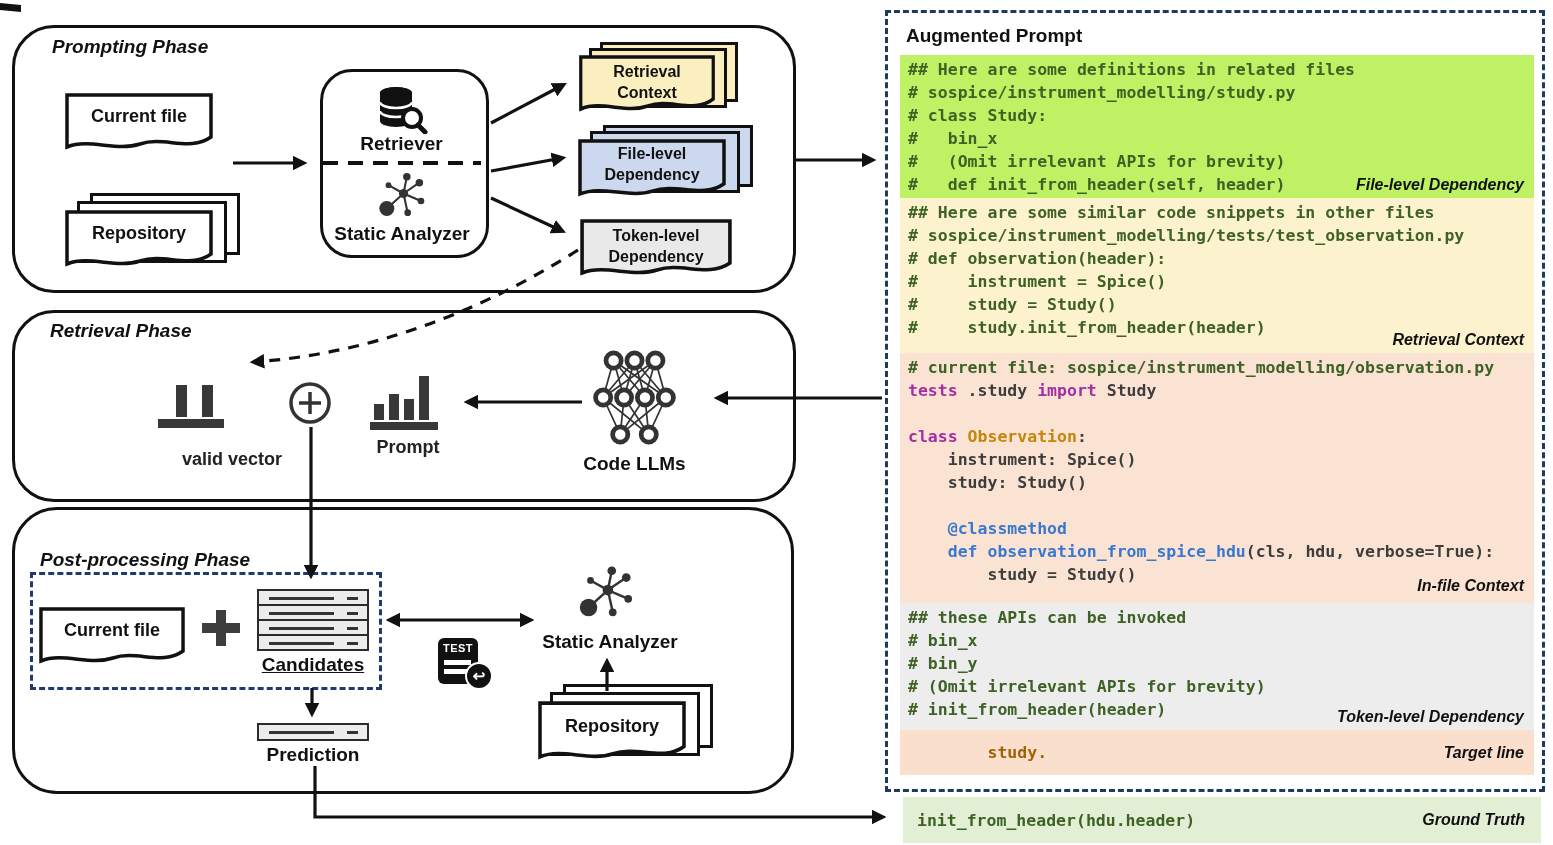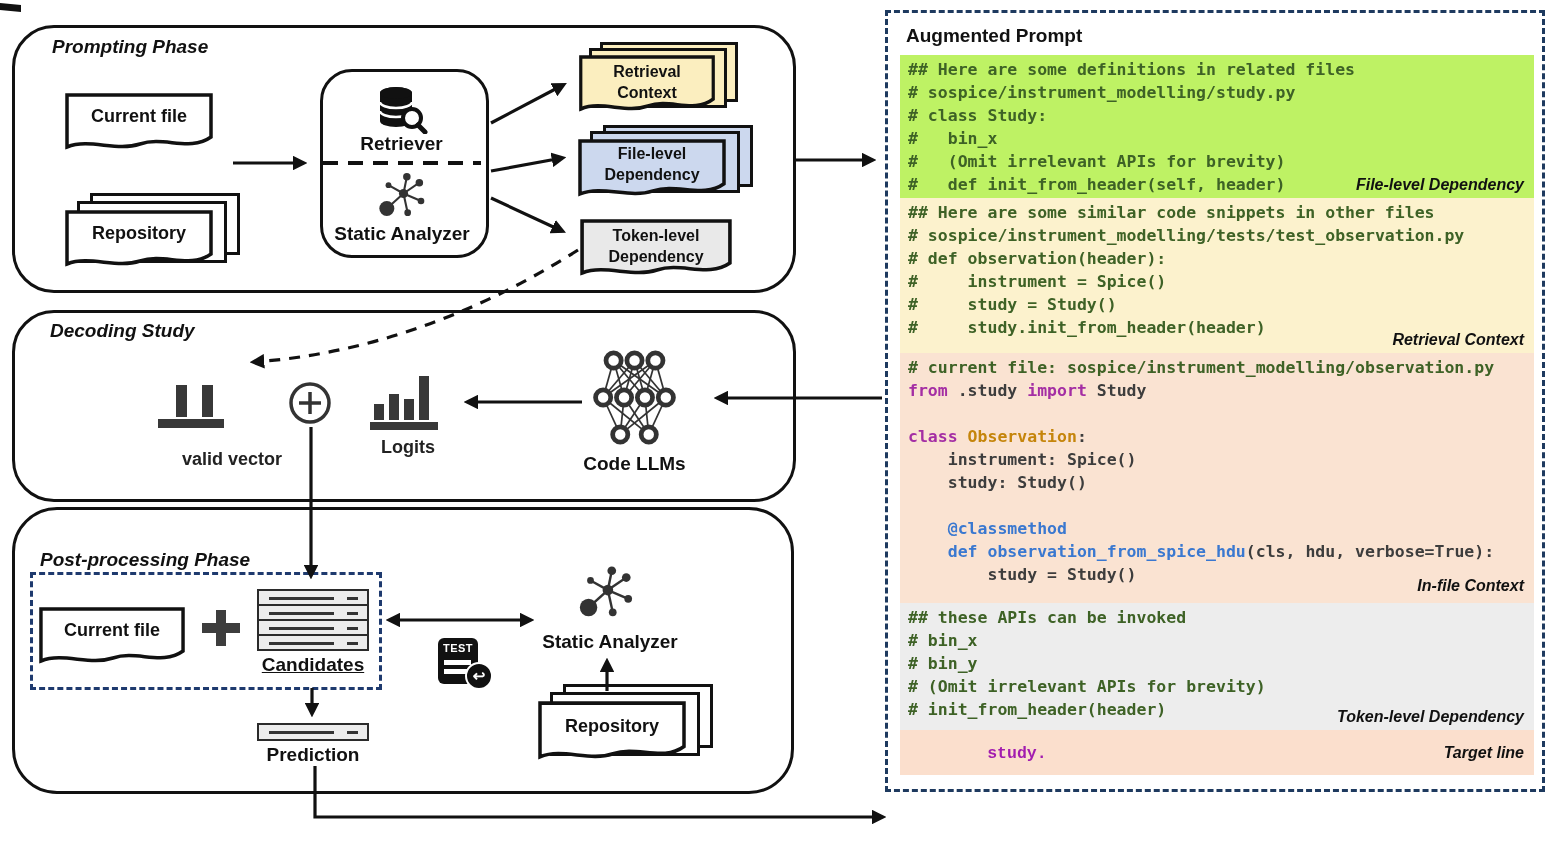--- a/index.html
+++ b/index.html
@@ -38,21 +38,21 @@
   .code-section{position:relative;width:100%;}
   .code-lines{padding:3px 0 0 8px;}
   .code-line{font-family:"DejaVu Sans Mono","Liberation Mono",monospace;font-weight:700;font-size:16.5px;
              line-height:23px;white-space:pre;}
   .sec-label{position:absolute;right:10px;bottom:4px;font-style:italic;font-weight:600;font-size:16px;color:#111;white-space:nowrap;}
   .code-section.single{display:flex;align-items:center;}
   .code-section.single .code-lines{padding-top:0;}
   .code-section.single .sec-label{bottom:auto;top:50%;transform:translateY(-50%);}
   .code-section.infile .sec-label{bottom:8px;}
   .tok-cm{color:#3e6226;} .tok-kw{color:#a42ea4;} .tok-cls{color:#c5850b;}
-  .tok-fn{color:#3a78d0;} .tok-pl{color:#3d3d3d;} .tok-gray{color:#a21caf;font-family:Liberation Mono, monospace;}
+  .tok-fn{color:#3a78d0;} .tok-pl{color:#3d3d3d;} .tok-gray{color:#a16207;}
   
   #ground-truth{position:absolute;left:903px;top:797px;width:638px;height:46px;background:#e2efd5;display:flex;align-items:center;}
   #ground-truth .code-line{padding-left:14px;}
   #ground-truth .gt-label{position:absolute;right:16px;font-style:italic;font-weight:600;font-size:16px;color:#111;}
   
   #overlay{position:absolute;left:0;top:0;z-index:50;pointer-events:none;}
 </style>
 </head>
 <body>
 
@@ -127,21 +127,21 @@
   </div>
 
   <div class="doc-wrap" style="left:579px;top:218px;width:156px;height:62px;">
     <svg class="doc-svg" width="154" height="62" viewBox="0 0 150 62" preserveAspectRatio="none">
       <path d="M3 3 H147 V45 C126 60 100 44 76 52 C52 60 26 46 3 55 Z" fill="#e9e9e9" stroke="#111" stroke-width="3.5"></path>
     </svg>
     <div class="doc-text stack-text" style="left:17px;top:7px;width:120px;">Token-level Dependency</div>
   </div>
 
   <div class="phase-box" style="left:12px;top:310px;width:778px;height:186px;"></div>
-  <div class="phase-label" style="left:50px;top:320px;">Decoding Study</div>
+  <div class="phase-label" style="left:50px;top:320px;">Retrieval Phase</div>
 
   <div style="position:absolute;left:158px;top:383px;width:70px;height:46px;">
     <div class="bar" style="left:18px;top:2px;width:11px;height:32px;"></div>
     <div class="bar" style="left:44px;top:2px;width:11px;height:32px;"></div>
     <div class="bar" style="left:0;top:36px;width:66px;height:9px;"></div>
   </div>
   <div class="small-label" style="left:141px;top:449px;width:110px;margin-left:36px;">valid vector</div>
 
   <svg style="position:absolute;left:288px;top:381px;" width="44" height="44" viewBox="0 0 44 44">
     <circle cx="22" cy="22" r="19" fill="none" stroke="#333" stroke-width="3.5"></circle>
@@ -149,21 +149,21 @@
     <line x1="11" y1="22" x2="33" y2="22" stroke="#333" stroke-width="3.5"></line>
   </svg>
 
   <div style="position:absolute;left:370px;top:374px;width:70px;height:56px;">
     <div class="bar" style="left:4px;top:30px;width:10px;height:16px;"></div>
     <div class="bar" style="left:19px;top:20px;width:10px;height:26px;"></div>
     <div class="bar" style="left:34px;top:25px;width:10px;height:21px;"></div>
     <div class="bar" style="left:49px;top:2px;width:10px;height:44px;"></div>
     <div class="bar" style="left:0;top:48px;width:68px;height:8px;"></div>
   </div>
-  <div class="small-label" style="left:375px;top:437px;width:66px;">Logits</div>
+  <div class="small-label" style="left:375px;top:437px;width:66px;">Prompt</div>
 
   <svg style="position:absolute;left:587px;top:350px;" width="95" height="95" viewBox="0 0 100 100">
     <g stroke="#333" stroke-width="1.8">
       <line x1="28" y1="11" x2="17" y2="50"></line>
         <line x1="28" y1="11" x2="39" y2="50"></line>
         <line x1="28" y1="11" x2="61" y2="50"></line>
         <line x1="28" y1="11" x2="83" y2="50"></line>
       <line x1="50" y1="11" x2="17" y2="50"></line>
         <line x1="50" y1="11" x2="39" y2="50"></line>
         <line x1="50" y1="11" x2="61" y2="50"></line>
@@ -299,21 +299,21 @@
             <div class="code-line"><span class="tok-cm"># def observation(header):</span></div>
             <div class="code-line"><span class="tok-cm">#     instrument = Spice()</span></div>
             <div class="code-line"><span class="tok-cm">#     study = Study()</span></div>
             <div class="code-line"><span class="tok-cm">#     study.init_from_header(header)</span></div>
           </div>
           <div class="sec-label">Retrieval Context</div>
         </div>
         <div class="code-section infile" style="background: rgb(250, 227, 210); height: 250px;">
           <div class="code-lines">
             <div class="code-line"><span class="tok-cm"># current file: sospice/instrument_modelling/observation.py</span></div>
-            <div class="code-line"><span class="tok-kw">from</span><span class="tok-pl"> .study </span><span class="tok-kw">import</span><span class="tok-pl"> Study</span></div>
+            <div class="code-line"><span class="tok-kw">tests</span><span class="tok-pl"> .study </span><span class="tok-kw">import</span><span class="tok-pl"> Study</span></div>
             <div class="code-line">&nbsp;</div>
             <div class="code-line"><span class="tok-kw">class</span><span class="tok-pl"> </span><span class="tok-cls">Observation</span><span class="tok-pl">:</span></div>
             <div class="code-line"><span class="tok-pl">    instrument: Spice()</span></div>
             <div class="code-line"><span class="tok-pl">    study: Study()</span></div>
             <div class="code-line">&nbsp;</div>
             <div class="code-line"><span class="tok-pl">    </span><span class="tok-fn">@classmethod</span></div>
             <div class="code-line"><span class="tok-pl">    </span><span class="tok-fn">def</span><span class="tok-pl"> </span><span class="tok-fn">observation_from_spice_hdu</span><span class="tok-pl">(cls, hdu, verbose=True):</span></div>
             <div class="code-line"><span class="tok-pl">        study = Study()</span></div>
           </div>
           <div class="sec-label">In-file Context</div>
@@ -330,20 +330,24 @@
         </div>
         <div class="code-section single" style="background: rgb(251, 223, 205); height: 45px;">
           <div class="code-lines">
             <div class="code-line"><span class="tok-gray">        study.</span></div>
           </div>
           <div class="sec-label">Target line</div>
         </div>
       </div>
   </div>
 
+  <div id="ground-truth">
+    <div class="code-line tok-cm">init_from_header(hdu.header)</div>
+    <div class="gt-label">Ground Truth</div>
+  </div>
 
   <svg id="overlay" width="1553" height="845" viewBox="0 0 1553 845">
     <defs>
       <marker id="ah" viewBox="0 0 10 10" refX="7" refY="5" markerWidth="4.6" markerHeight="4.6" orient="auto-start-reverse" markerUnits="strokeWidth">
         <path d="M0 0 L10 5 L0 10 Z" fill="#111"></path>
       </marker>
     </defs>
 
     <path d="M0 3 L21 5 L21 12 L0 10 Z" fill="#111"></path>
     <g stroke="#111" stroke-width="3.2" fill="none">

